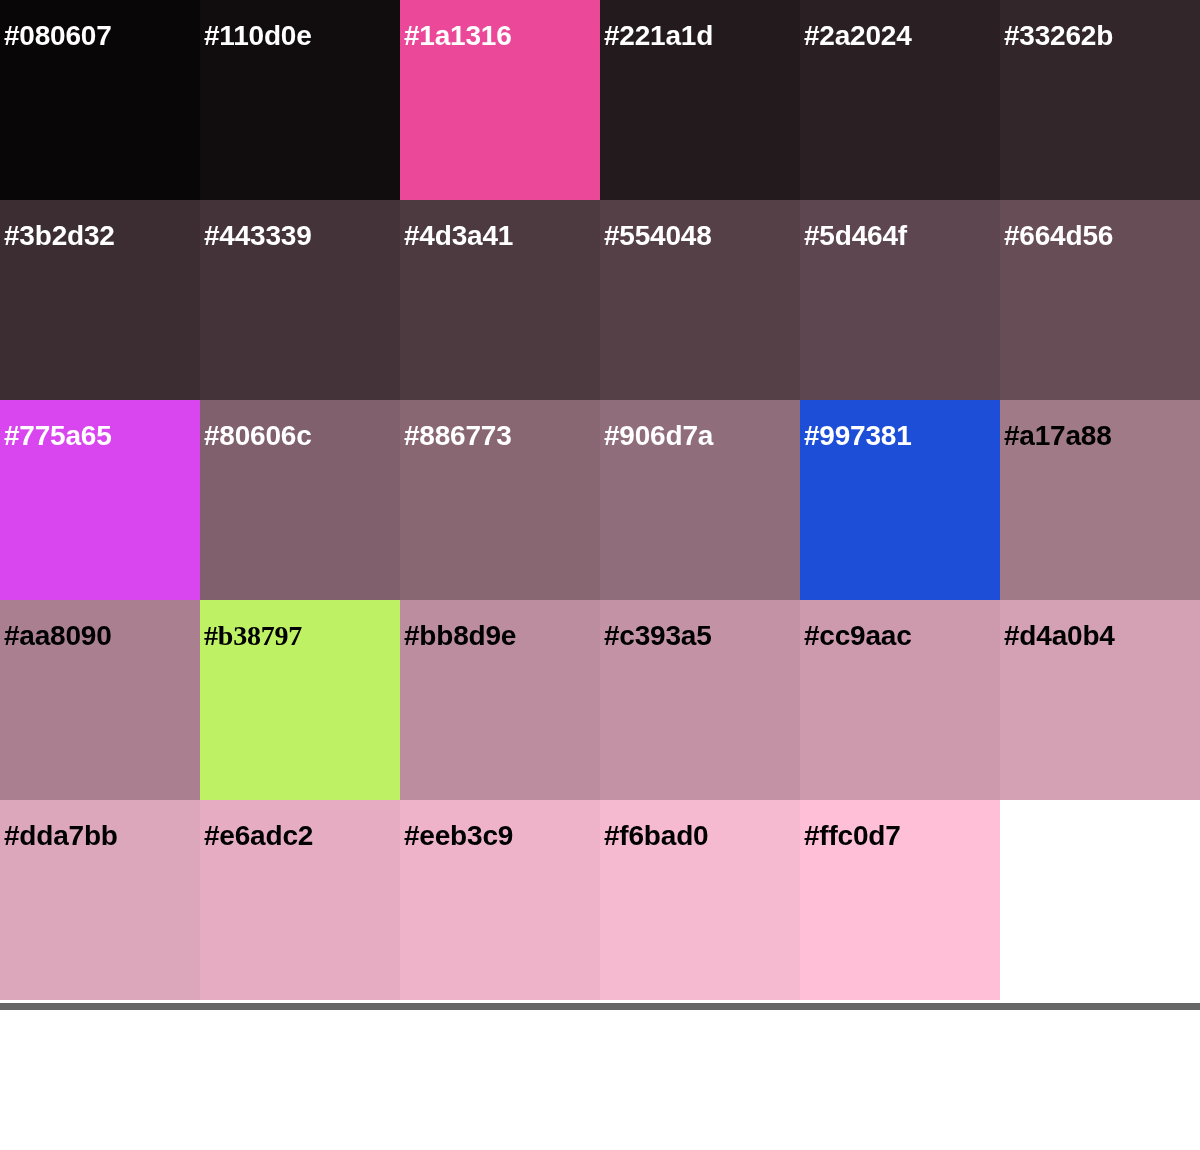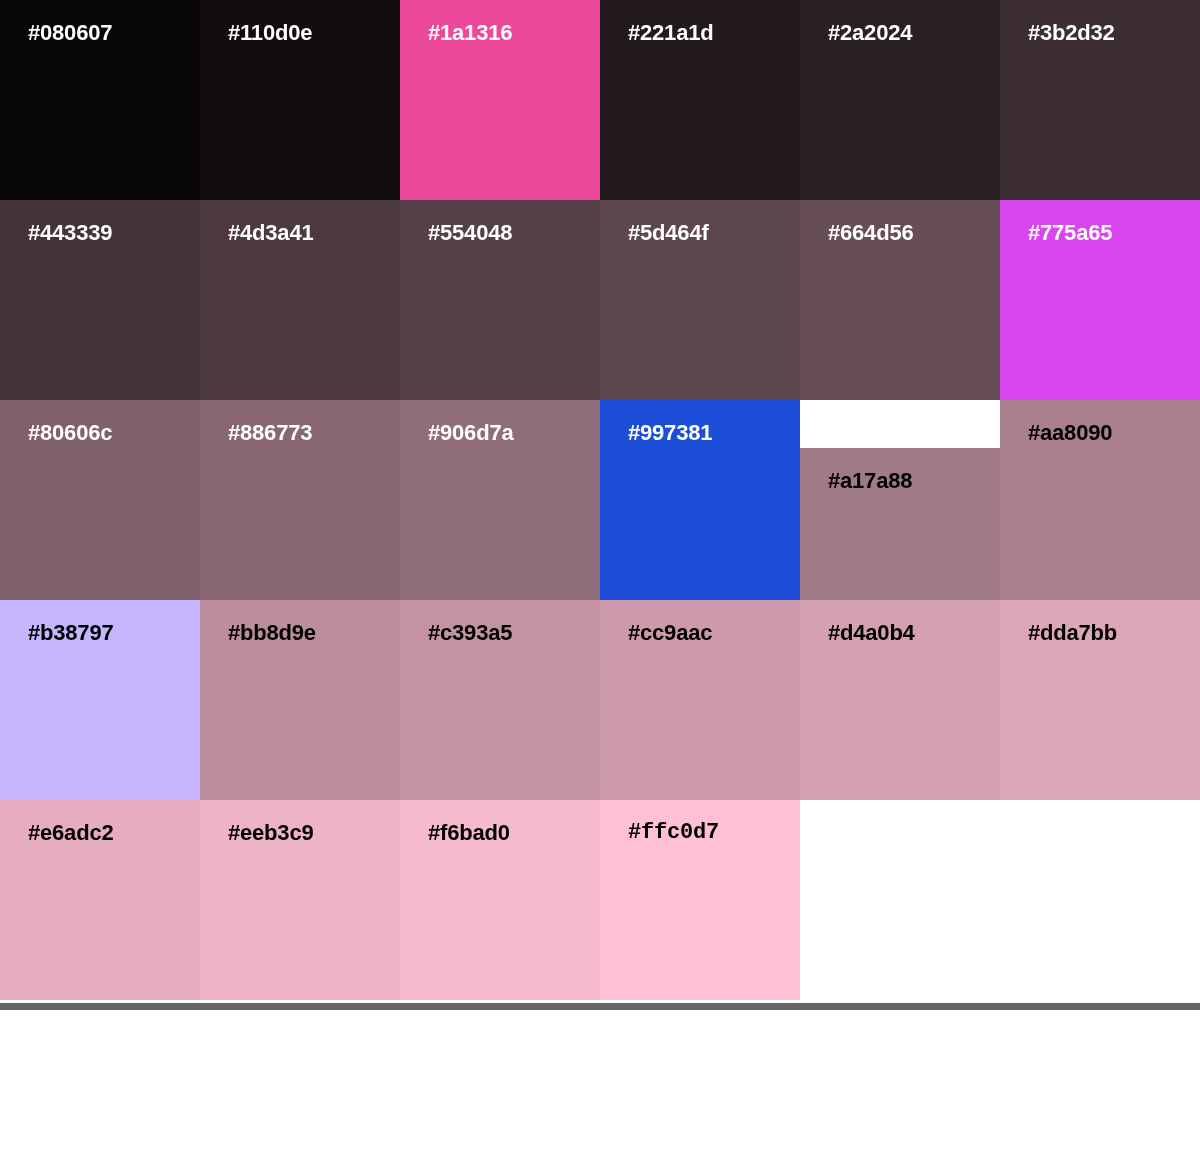--- a/index.html
+++ b/index.html
@@ -34,23 +34,23 @@
 
   .swatch {
     position: relative;
     width: 200px;
     height: 200px;
     overflow: hidden;
   }
 
   .swatch-label {
     position: absolute;
-    left: 28px;
+    left: 4px;
     top: 22px;
-    font-size: 22px;
+    font-size: 28px;
     font-weight: bold;
     letter-spacing: -0.2px;
     line-height: 1;
     white-space: nowrap;
   }
 
   .light-text { color: #ffffff; }
   .dark-text  { color: #000000; }
 
   
@@ -87,20 +87,23 @@
       </div>
       <div class="swatch" style="background: #ec4899;">
         <span class="swatch-label light-text">#1a1316</span>
       </div>
       <div class="swatch" style="background: rgb(34, 26, 29);">
         <span class="swatch-label light-text">#221a1d</span>
       </div>
       <div class="swatch" style="background: rgb(42, 32, 36);">
         <span class="swatch-label light-text">#2a2024</span>
       </div>
+      <div class="swatch" style="background: rgb(51, 38, 43);">
+        <span class="swatch-label light-text">#33262b</span>
+      </div>
       <div class="swatch" style="background: rgb(59, 45, 50);">
         <span class="swatch-label light-text">#3b2d32</span>
       </div>
       <div class="swatch" style="background: rgb(68, 51, 57);">
         <span class="swatch-label light-text">#443339</span>
       </div>
       <div class="swatch" style="background: rgb(77, 58, 65);">
         <span class="swatch-label light-text">#4d3a41</span>
       </div>
       <div class="swatch" style="background: rgb(85, 64, 72);">
@@ -120,27 +123,27 @@
       </div>
       <div class="swatch" style="background: rgb(136, 103, 115);">
         <span class="swatch-label light-text">#886773</span>
       </div>
       <div class="swatch" style="background: rgb(144, 109, 122);">
         <span class="swatch-label light-text">#906d7a</span>
       </div>
       <div class="swatch" style="background: #1d4ed8;">
         <span class="swatch-label light-text">#997381</span>
       </div>
-      <div class="swatch" style="background: rgb(161, 122, 136); margin-top: 48px;">
+      <div class="swatch" style="background: rgb(161, 122, 136);">
         <span class="swatch-label dark-text">#a17a88</span>
       </div>
       <div class="swatch" style="background: rgb(170, 128, 144);">
         <span class="swatch-label dark-text">#aa8090</span>
       </div>
-      <div class="swatch" style="background: #c4b5fd;">
+      <div class="swatch" style="background: #bef264; font-family: Liberation Serif, serif;">
         <span class="swatch-label dark-text">#b38797</span>
       </div>
       <div class="swatch" style="background: rgb(187, 141, 158);">
         <span class="swatch-label dark-text">#bb8d9e</span>
       </div>
       <div class="swatch" style="background: rgb(195, 147, 165);">
         <span class="swatch-label dark-text">#c393a5</span>
       </div>
       <div class="swatch" style="background: rgb(204, 154, 172);">
         <span class="swatch-label dark-text">#cc9aac</span>
@@ -153,21 +156,21 @@
       </div>
       <div class="swatch" style="background: rgb(230, 173, 194);">
         <span class="swatch-label dark-text">#e6adc2</span>
       </div>
       <div class="swatch" style="background: rgb(238, 179, 201);">
         <span class="swatch-label dark-text">#eeb3c9</span>
       </div>
       <div class="swatch" style="background: rgb(246, 186, 208);">
         <span class="swatch-label dark-text">#f6bad0</span>
       </div>
-      <div class="swatch" style="background: rgb(255, 192, 215); font-family: Liberation Mono, monospace;">
+      <div class="swatch" style="background: rgb(255, 192, 215);">
         <span class="swatch-label dark-text">#ffc0d7</span>
       </div>
     </div>
 
   <div id="divider-bar" style="background: rgb(102, 102, 102);"></div>
 
   <div id="footer">
 
     
 

